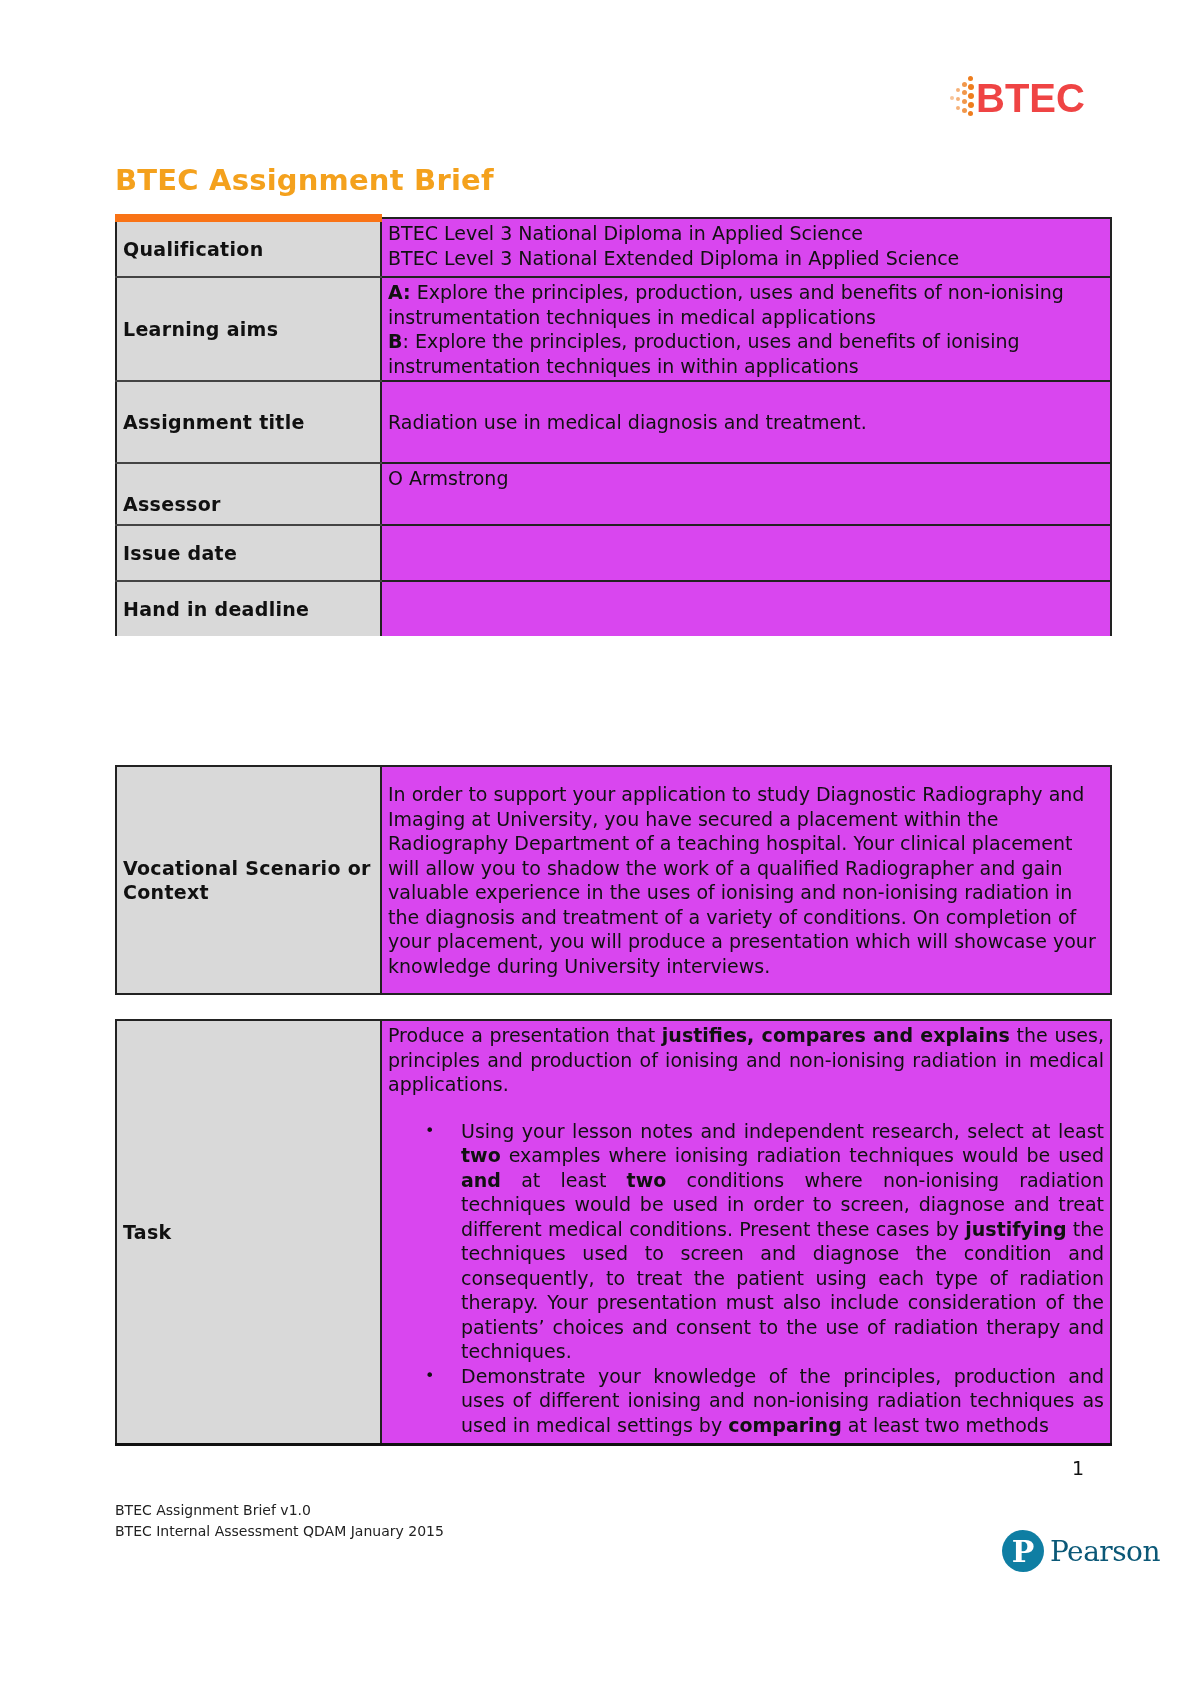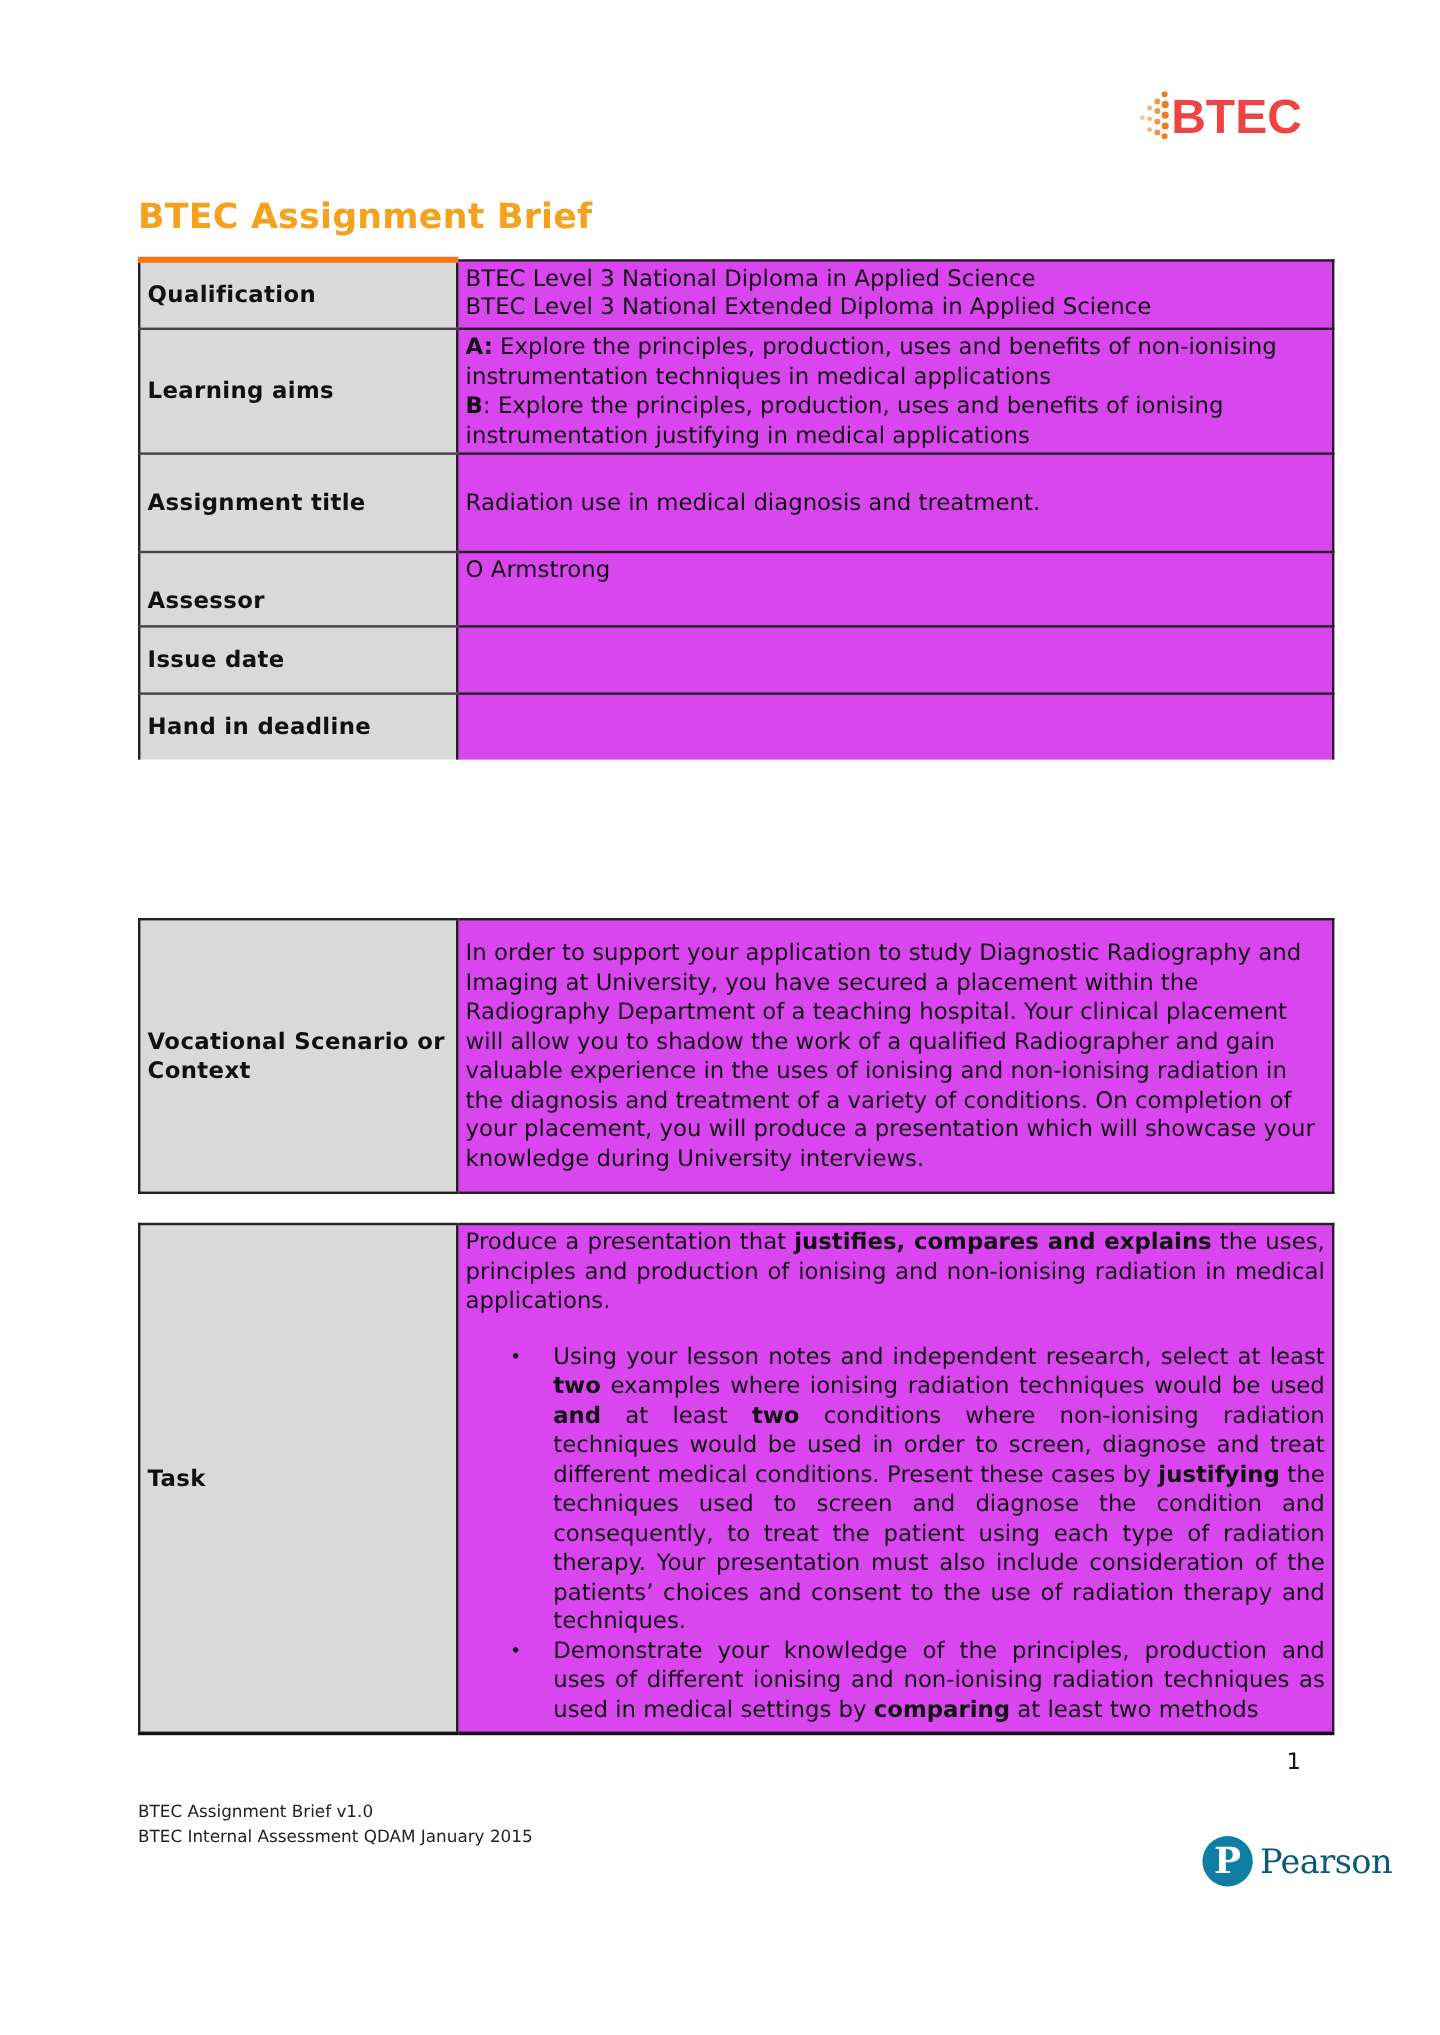--- a/index.html
+++ b/index.html
@@ -44,21 +44,21 @@
     .t1 tr.r-unit td { height: 76px; }
     .t1 tr.r-aims td { height: 98px; }
     .t1 tr.r-atitle td { height: 76px; }
     .t1 tr.r-assessor td { height: 50px; margin-top: 20px; }
     .t1 tr.r-issue td { height: 50px; }
     .t1 tr.r-hand td { height: 50px; }
     .t1 tr.r-hand td.label { border-bottom: none; }
     .t1 tr.r-hand td.value { border-bottom: none; }
     .t1 tr.r-assessor td.label { vertical-align: bottom; padding-bottom: 8px; }
     .t1 tr.r-assessor td.value { vertical-align: top; }
-    .t1 tr.r-qual td.label { border-top: 5px solid #f97316; }
+    .t1 tr.r-qual td.label { border-top: 8px solid #f97316; }
     .t2 { top: 765px; }
     .t2 td { border-top: 2px solid #222 !important; }
     .t2 td.label { border-bottom: 2px solid #222 !important; }
     .t2 tr td { height: 222px; }
     .t3 { top: 1019px; }
     .t3 td { border-top: 2px solid #222 !important; }
     .t3 td.label { border-bottom: 3px solid #111 !important; }
     .t3 td.value { border-bottom: 3px solid #111 !important; text-align: justify; }
     .t3 tr td { height: 418px; }
     b { font-weight: bold; }
@@ -119,21 +119,21 @@
     <td class="label">Qualification</td>
     <td class="value top">
       <div>BTEC Level 3 National Diploma in Applied Science</div>
       <div>BTEC Level 3 National Extended Diploma in Applied Science</div>
     </td>
   </tr>
   <tr class="r-aims">
     <td class="label">Learning aims</td>
     <td class="value top">
       <div><b>A:</b><span> Explore the principles, production, uses and benefits of non-ionising instrumentation techniques in medical applications</span></div>
-      <div><b>B</b><span>: Explore the principles, production, uses and benefits of ionising instrumentation justifying in medical applications</span></div>
+      <div><b>B</b><span>: Explore the principles, production, uses and benefits of ionising instrumentation techniques in within applications</span></div>
     </td>
   </tr>
   <tr class="r-atitle">
     <td class="label">Assignment title</td>
     <td class="value">Radiation use in medical diagnosis and treatment.</td>
   </tr>
   <tr class="r-assessor">
     <td class="label">Assessor</td>
     <td class="value">O Armstrong</td>
   </tr>

